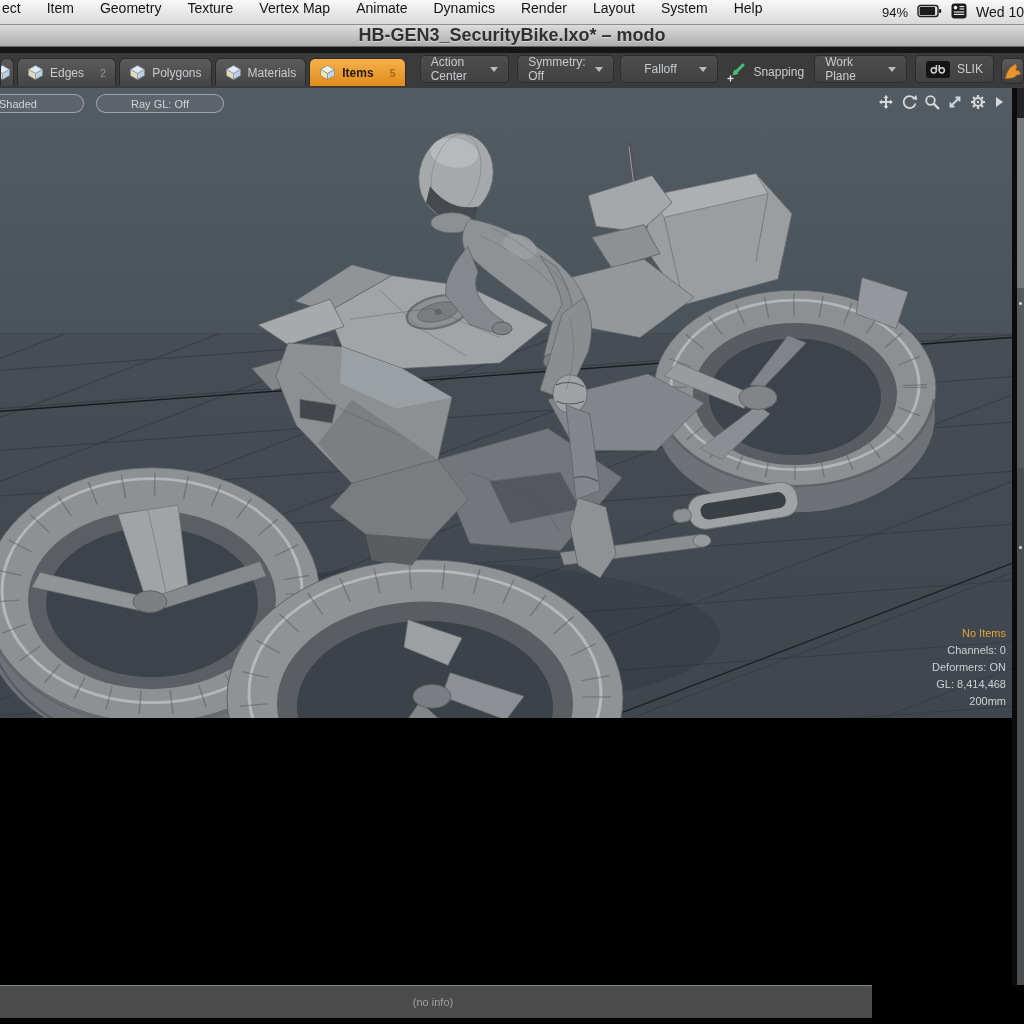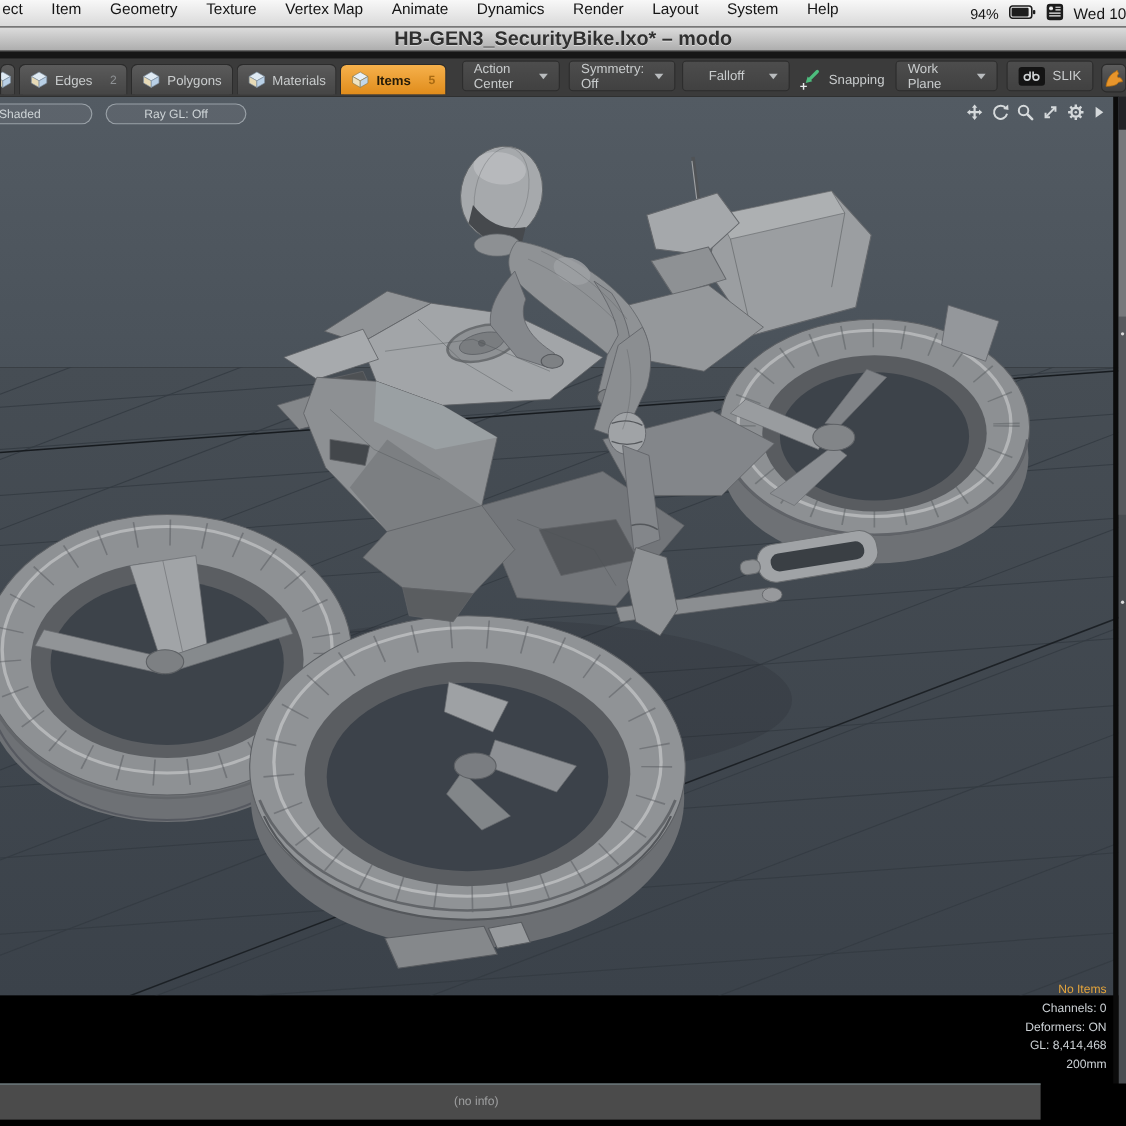--- a/index.html
+++ b/index.html
@@ -47,21 +47,21 @@
   .tbtn.wide { width:124px; justify-content:space-between; }
   .snapgrp { display:flex; align-items:center; margin-bottom:5px; }
   .snapgrp .lbl { margin-left:5px; }
   .slikbox { width:24px; height:17px; background:#141414; border-radius:3px; margin-right:7px;
     display:flex; align-items:center; justify-content:center; }
   .horsebtn { width:30px; height:26px; margin-bottom:4px; border-radius:5px;
     background:linear-gradient(#5c5c5c,#3e3e3e); border:1px solid #2b2b2b;
     display:flex; align-items:center; justify-content:center; }
 
   
-  .viewport { position:absolute; top:88px; left:0; width:1024px; height:897px; overflow:hidden; }
+  .viewport { position:absolute; top:88px; left:0; width:1024px; height:630px; overflow:hidden; }
   .viewport svg.scene { position:absolute; top:0; left:0; }
   .vpill { position:absolute; top:6px; height:19px; border-radius:10px;
     border:1px solid rgba(205,214,218,.55); background:rgba(255,255,255,.06);
     color:#ced4d7; font-size:11px; display:flex; align-items:center; justify-content:center; }
   .pill-shaded { left:-28px; width:112px; padding-left:26px; justify-content:flex-start; }
   .pill-raygl  { left:96px;  width:128px; }
   .navicons { position:absolute; top:6px; right:19px; display:flex; gap:7px; align-items:center; }
   .navicons svg { display:block; }
 
   .hud { position:absolute; right:18px; bottom:8px; text-align:right;
@@ -69,21 +69,21 @@
   .hud .sel { color:#e2a33c; }
 
   .edgestrip  { position:absolute; top:88px; left:1012px; width:5px;  height:897px; background:#0b0b0b; }
   .sidepanel  { position:absolute; top:88px; left:1017px; width:7px;  height:897px; background:#4a4d51; }
   .sidepanel .b1 { position:absolute; top:0;   left:0; width:7px; height:30px;  background:#232327; }
   .sidepanel .b2 { position:absolute; top:30px; left:0; width:7px; height:170px; background:#77797c; }
   .sidepanel .b3 { position:absolute; top:200px;left:0; width:7px; height:180px; background:#57595d; }
   .sidepanel .dot { position:absolute; left:2px; width:3px; height:3px; border-radius:50%; background:#d8d8d8; }
 
   
-  .infobar { position:absolute; top:985px; left:0; width:946px; height:33px;
+  .infobar { position:absolute; top:985px; left:0; width:872px; height:33px;
     background:#4b4b4b; border-top:1px solid #78898e;text-align:right; }
   .infobar .msg { position:absolute; left:433px; top:50%; transform:translate(-50%,-50%);
     font-size:11px; color:#9fa0a1; }
   .blackfoot { position:absolute; top:1018px; left:0; width:1024px; height:6px; background:#000; }
 </style>
 </head>
 <body>
 
 <div id="app">
 

